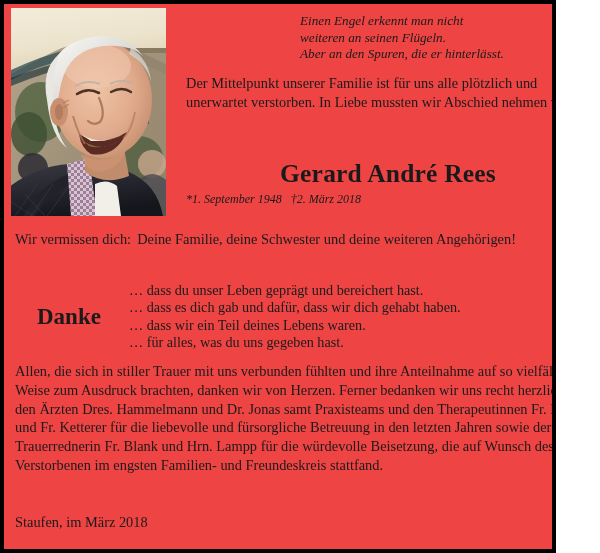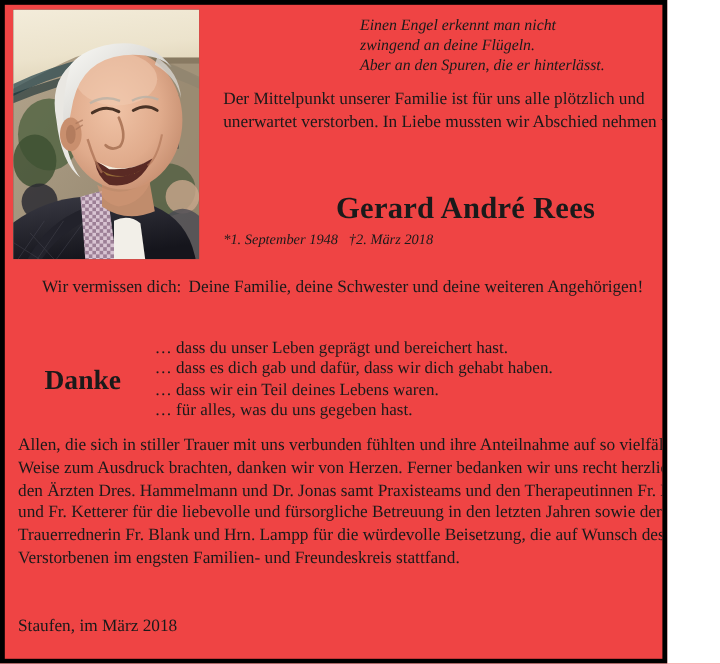--- a/index.html
+++ b/index.html
@@ -80,21 +80,20 @@
   .dates .gap { display: inline-block; width: 9px; }
 
   
   .missing {
     position: absolute;
     left: 11px;
     top: 226px;
     width: 520px;
     font-size: 14.4px;
     line-height: 19px;
-    margin-left: 20px;
   }
   .missing .sep { display: inline-block; width: 6px; }
 
   
   .danke-word {
     position: absolute;
     left: 33px;
     top: 300px;
     font-size: 23px;
     font-weight: bold;
@@ -224,21 +223,21 @@
 
       <path d="M62,108 q6,20 12,28" stroke="#ab7254" stroke-width="2" fill="none" opacity="0.75"></path>
       <path d="M124,104 q-4,20 -12,26" stroke="#ab7254" stroke-width="1.8" fill="none" opacity="0.6"></path>
 
       <path d="M70,146 q22,14 46,-6 q-8,22 -28,24 q-14,-2 -18,-18 z" fill="#cf9474" opacity="0.7"></path>
     </svg>
   </div>
 
   <div class="epigraph">
     <div>Einen Engel erkennt man nicht</div>
-    <div>zwingend an deine Flügeln.</div>
+    <div>weiteren an seinen Flügeln.</div>
     <div>Aber an den Spuren, die er hinterlässt.</div>
   </div>
 
   <div class="intro">Der Mittelpunkt unserer Familie ist für uns alle plötzlich und unerwartet verstorben. In Liebe mussten wir Abschied nehmen von</div>
 
   <div class="name">Gerard André Rees</div>
 
   <div class="dates">
     <span>*1. September 1948</span><span class="gap"></span><span>†2. März 2018</span>
   </div>

